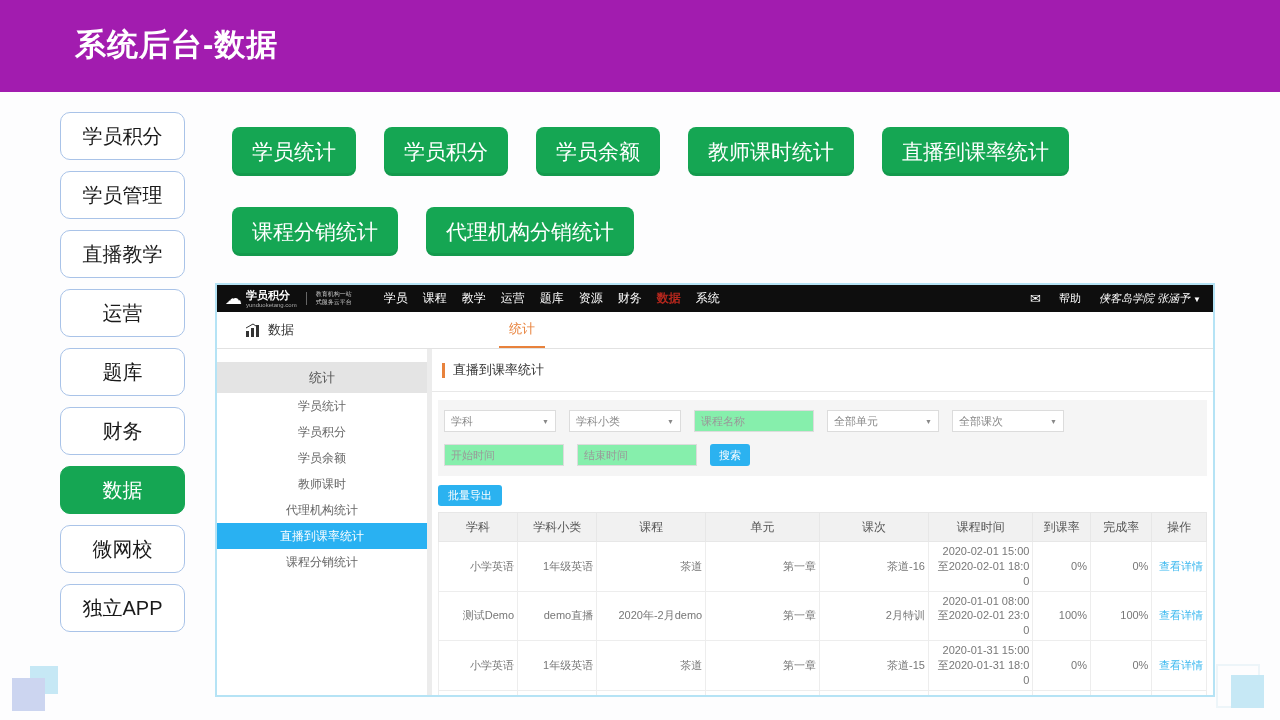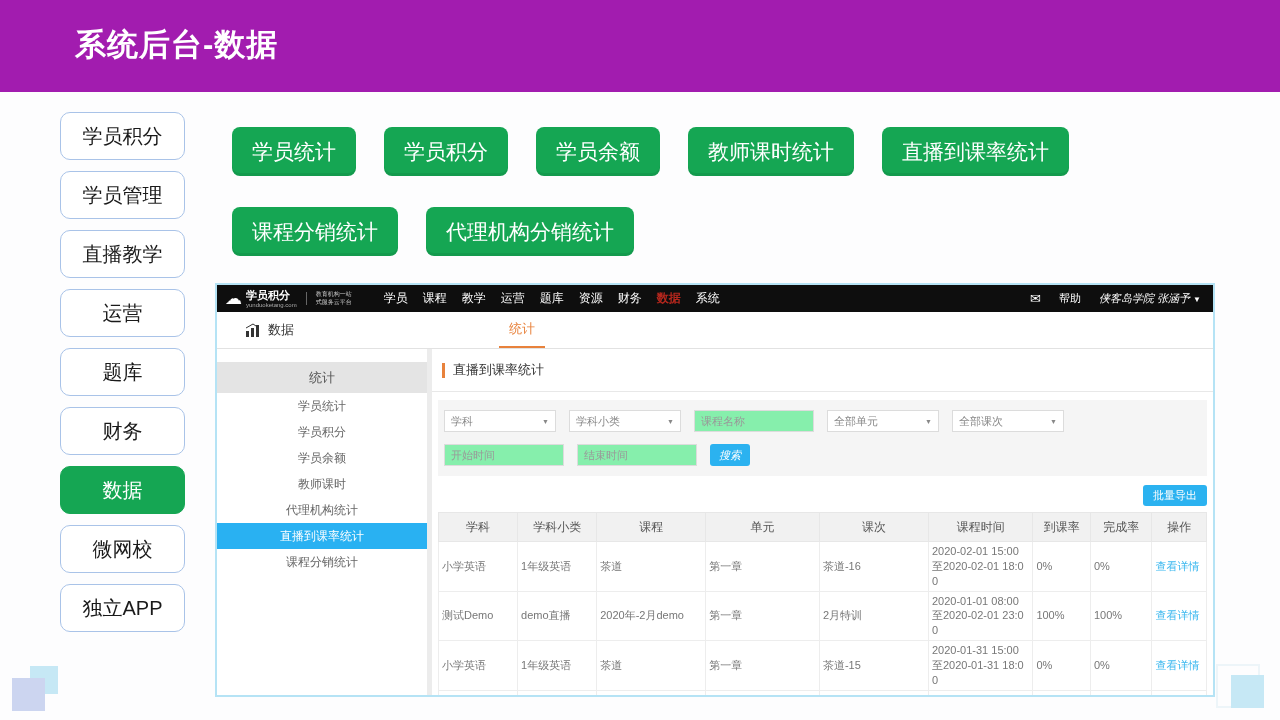--- a/index.html
+++ b/index.html
@@ -57,28 +57,28 @@
 
   .filters{margin:8px 6px 0;background:#f5f5f5;padding:10px 4px;}
   .filter-row{display:flex;gap:13px;padding-left:2px;}
   .filter-row + .filter-row{margin-top:12px;}
   .fsel{width:112px;height:22px;box-sizing:border-box;border:1px solid #dcdcdc;background:#fff;font-size:11px;color:#888;
     display:flex;align-items:center;justify-content:space-between;padding:0 6px;cursor:pointer;}
   .caret{font-size:7px;color:#888;}
   .fin{width:120px;height:22px;box-sizing:border-box;border:1px solid #dcdcdc;background:#86efac;font-size:11px;color:#666;
     padding:0 6px;font-family:Liberation Sans, sans-serif;outline:none;}
   .fin::placeholder{color:#999;}
-  .search-btn{width:40px;height:22px;background:#2bb2f0;color:#fff;border:none;border-radius:3px;font-size:11px;font-family:inherit;cursor:pointer;font-style:italic;}
-
-  .export-row{display:flex;justify-content:flex-end;margin:9px 6px 6px;}
+  .search-btn{width:40px;height:22px;background:#2bb2f0;color:#fff;border:none;border-radius:3px;font-size:11px;font-family:inherit;cursor:pointer;}
+
+  .export-row{display:flex;justify-content:flex-start;margin:9px 6px 6px;}
   .export-btn{height:21px;padding:0 10px;background:#2bb2f0;color:#fff;border:none;border-radius:3px;font-size:11px;font-family:inherit;cursor:pointer;}
 
   table{border-collapse:collapse;margin:0 6px;width:calc(100% - 12px);table-layout:fixed;}
   th{background:#f1f1f1;height:26px;font-size:12px;color:#555;font-weight:normal;border:1px solid #e7e7e7;}
-  td{height:33px;font-size:11px;color:#777;text-align:left;border:1px solid #ededed;padding:2px 3px;line-height:1.35;word-break:break-all;}
+  td{height:33px;font-size:11px;color:#777;text-align:right;border:1px solid #ededed;padding:2px 3px;line-height:1.35;word-break:break-all;}
   .detail-link{color:#3cb8ef;cursor:pointer;}
 
   
   .sq{position:absolute;}
   .sq-bl-cyan{left:30px;top:666px;width:28px;height:28px;background:#c6e8f5;}
   .sq-bl-lav{left:12px;top:678px;width:33px;height:33px;background:#ccd5f0;}
   .sq-br-outline{left:1216px;top:664px;width:44px;height:44px;border:2px solid #edf5f9;background:transparent;box-sizing:border-box;}
   .sq-br-cyan{left:1231px;top:675px;width:33px;height:33px;background:#c6e8f5;}
 </style>
 </head>

